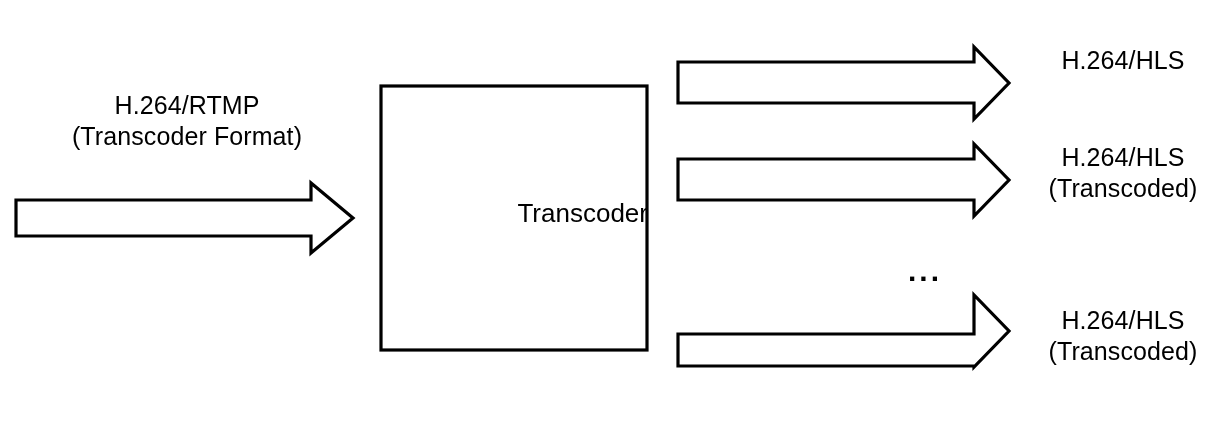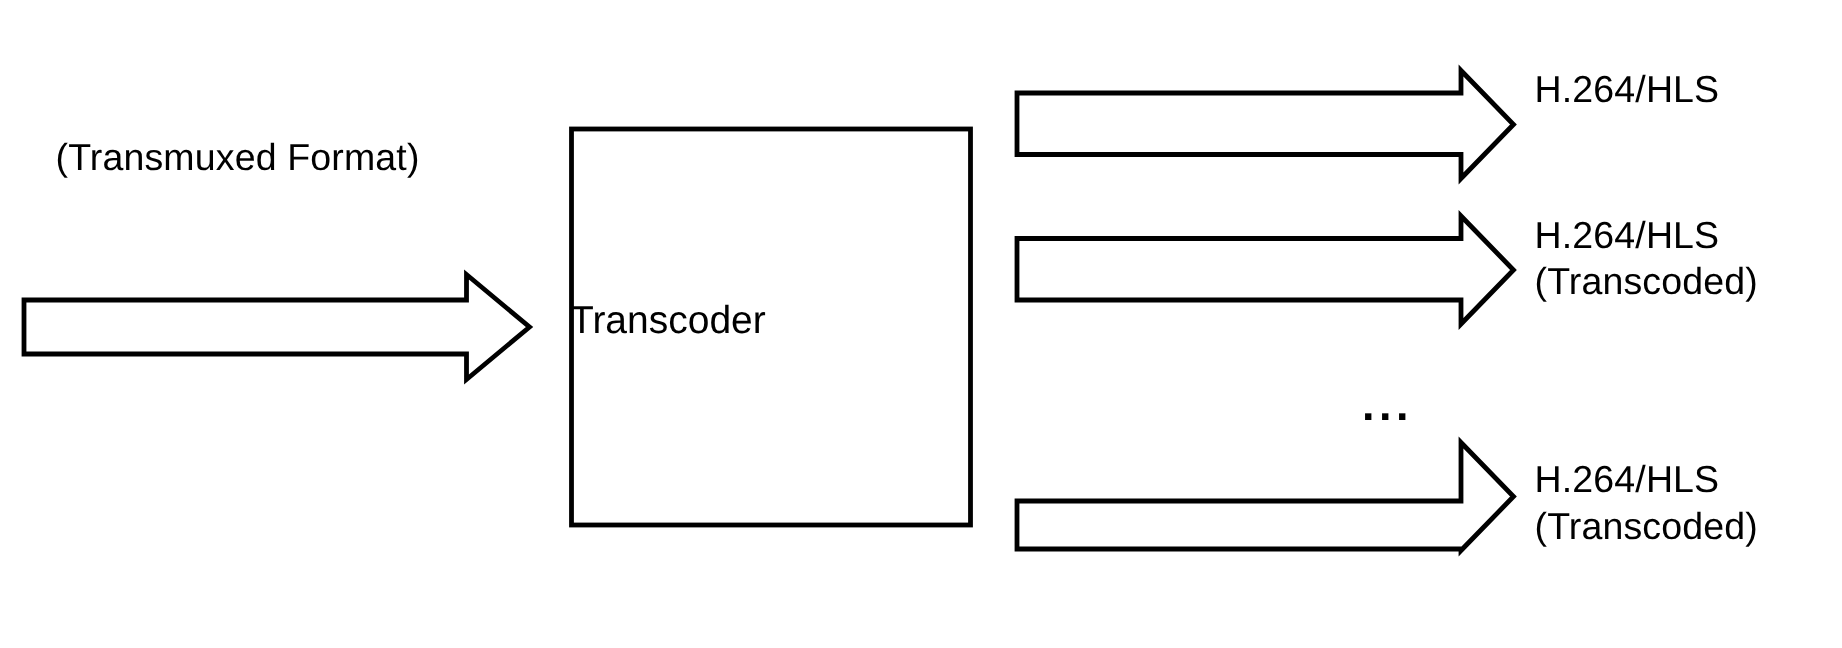--- a/index.html
+++ b/index.html
@@ -31,34 +31,34 @@
     stroke-width: 3.2;
     stroke-linejoin: miter;
     stroke-miterlimit: 10;
   }
   .label {
     position: absolute;
     color: #000000;
     font-family: "Liberation Sans", sans-serif;
     font-size: 25px;
     line-height: 31px;
-    text-align: left;
+    text-align: center;
     white-space: nowrap;
     letter-spacing: 0.1px;
   }
   .label .line {
     display: block;
   }
   .box-label {
     position: absolute;
     color: #000000;
     font-family: "Liberation Sans", sans-serif;
     font-size: 26px;
     line-height: 30px;
-    text-align: left;
+    text-align: right;
     white-space: nowrap;
   }
   .ellipsis {
     position: absolute;
     color: #000000;
     font-family: "Liberation Sans", sans-serif;
     font-size: 30px;
     line-height: 30px;
     font-weight: 700;
     letter-spacing: 3px;
@@ -85,21 +85,22 @@
     <rect class="shape-outline" x="381" y="86" width="266" height="264"></rect>
 
     <polygon class="shape-outline" points="678,62 974,62 974,47 1009,83 974,119 974,103 678,103"></polygon>
 
     <polygon class="shape-outline" points="678,159 974,159 974,144 1009,180 974,216 974,200 678,200"></polygon>
 
     <polygon class="shape-outline" points="678,334 974,334 974,295 1009,331 974,367 974,366 678,366"></polygon>
   </svg>
 
   <div class="label" id="label-input">
-    <span class="line">(Transmuxed Format)</span>
+    <span class="line">H.264/RTMP</span>
+    <span class="line">(Transcoder Format)</span>
   </div>
 
   <div class="box-label" id="label-transcoder">Transcoder</div>
 
   <div class="label" id="label-out-1">
     <span class="line">H.264/HLS</span>
   </div>
 
   <div class="label" id="label-out-2">
     <span class="line">H.264/HLS</span>

